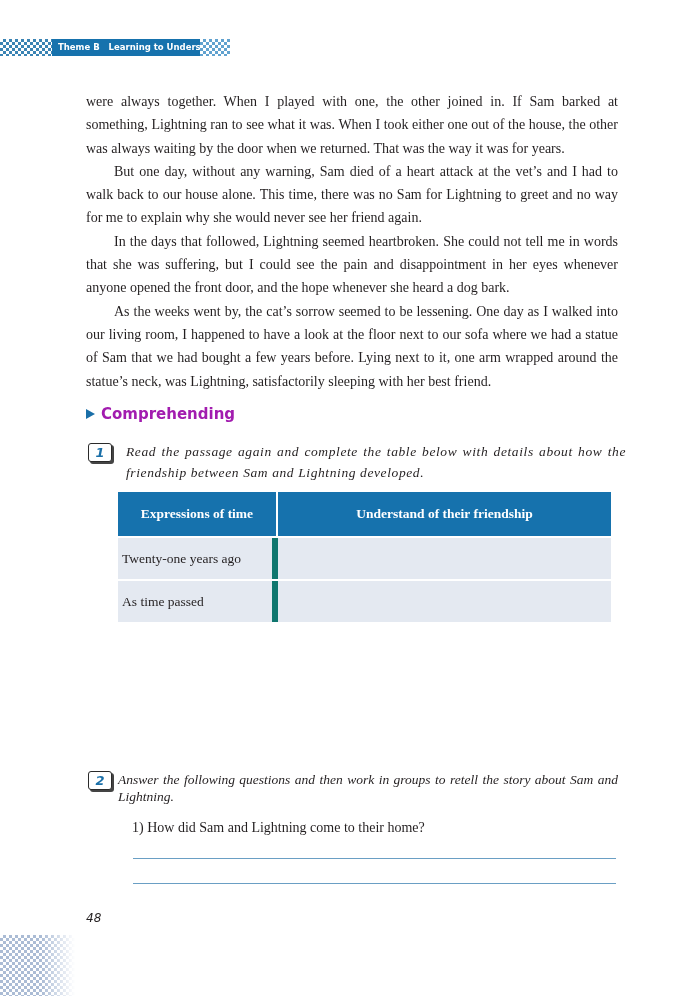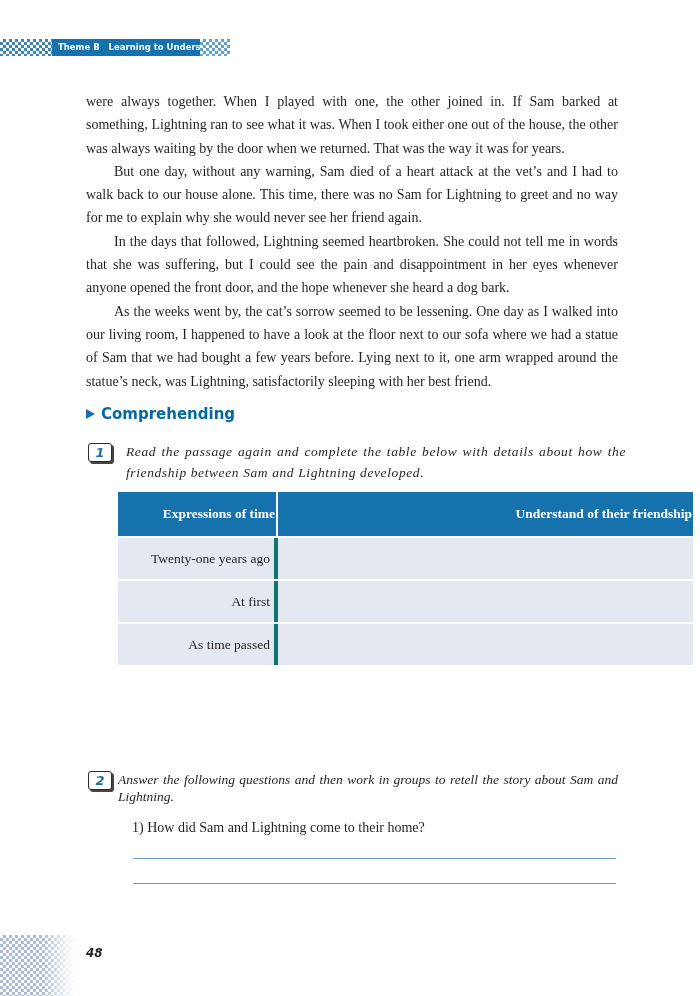--- a/index.html
+++ b/index.html
@@ -13,39 +13,39 @@
   .header-label { background:#1672ad; color:#fff; font-family:"DejaVu Sans",sans-serif; font-weight:bold;
      font-size:8.5px; height:17px; line-height:17px; padding:0 8px 0 6px; width:148px; box-sizing:border-box; white-space:pre; }
   .checker-r { width:30px; height:17px;
      background-image: linear-gradient(45deg,#3a8cc4 25%,transparent 25%,transparent 75%,#3a8cc4 75%),
                        linear-gradient(45deg,#3a8cc4 25%,transparent 25%,transparent 75%,#3a8cc4 75%);
      background-size:6px 6px; background-position:0 0,3px 3px; opacity:.8; }
   .body-text { position:absolute; left:86px; top:90px; width:532px; font-size:14px; line-height:23.3px; text-align:justify; }
   .body-text p { margin:0; text-indent:0; }
   .body-text p.ind { text-indent:28px; }
   .section-title { position:absolute; left:86px; top:405px; font-family:"DejaVu Sans",sans-serif; font-weight:bold;
-     color:#0369a1; font-size:15px; display:flex; align-items:center; gap:6px; }
+     color:#a21caf; font-size:15px; display:flex; align-items:center; gap:6px; }
   .tri { width:0; height:0; border-left:9px solid #1a6fa8; border-top:5px solid transparent; border-bottom:5px solid transparent; }
   .badge { position:absolute; width:22px; height:17px; border:1px solid #2a2a2a; border-radius:3px; background:#fff;
      box-shadow:2px 2px 0 #444; font-family:"DejaVu Sans",sans-serif; font-weight:bold; font-style:italic; color:#1a6fa8;
      font-size:13px; text-align:center; line-height:17px; }
   .instr { position:absolute; left:118px; width:500px; font-style:italic; font-size:13.5px; line-height:21px; text-align:justify; }
-  table.fr { position:absolute; left:118px; top:490px; width:575px; border-collapse:separate; border-spacing:0 2px; font-size:13.5px;text-align:right; }
+  table.fr { position:absolute; left:118px; top:490px; width:493px; border-collapse:separate; border-spacing:0 2px; font-size:13.5px; }
   table.fr th { background:#1672ad; color:#fff; font-weight:bold; height:42px; font-size:13.5px; }
   table.fr th.c1 { width:156px; border-right:2px solid #fff; }
   table.fr td { background:#e4e9f1; height:41px; padding:0 4px; }
-  table.fr td.c1 { border-right:4px solid #0f766e; }
+  table.fr td.c1 { border-right:6px solid #0f766e; }
   .q { position:absolute; left:132px; top:820px; font-size:14px; }
   .ans-line { position:absolute; left:133px; width:483px; border-top:1px solid #6a9fc4; }
   .footer-checker { position:absolute; left:0; top:935px; width:75px; height:61px;
      background-image: linear-gradient(45deg,#8fa6c8 25%,transparent 25%,transparent 75%,#8fa6c8 75%),
                        linear-gradient(45deg,#8fa6c8 25%,transparent 25%,transparent 75%,#8fa6c8 75%);
      background-size:6px 6px; background-position:0 0,3px 3px; opacity:.75;
      -webkit-mask-image: linear-gradient(to right, #000 55%, transparent); mask-image: linear-gradient(to right, #000 55%, transparent); }
-  .page-num { position:absolute; left:86px; top:946px; font-family:"DejaVu Sans",sans-serif; font-style:italic; font-weight:bold; font-size:12px; }
+  .page-num { position:absolute; left:86px; top:911px; font-family:"DejaVu Sans",sans-serif; font-style:italic; font-weight:normal; font-size:12px; }
 </style>
 </head>
 <body>
 
 <div class="header-band">
   <div class="checker"></div>
   <div class="header-label"><span>Theme B</span>   <span>Learning to Understand</span></div>
   <div class="checker-r"></div>
 </div>
 
@@ -70,24 +70,20 @@
       <th class="c1">Expressions of time</th>
       <th>Understand of their friendship</th>
     </tr>
   </thead>
   <tbody>
     <tr>
         <td class="c1">Twenty-one years ago</td>
         <td></td>
       </tr>
     <tr>
-        <td class="c1">At first</td>
-        <td></td>
-      </tr>
-    <tr>
         <td class="c1">As time passed</td>
         <td></td>
       </tr>
   </tbody>
 </table>
 
 <div class="badge" style="left:88px;top:771px;">2</div>
 <div class="instr" style="top:771px;line-height:17px;">Answer the following questions and then work in groups to retell the story about Sam and Lightning.</div>
 
 <div class="q">1) How did Sam and Lightning come to their home?</div>

